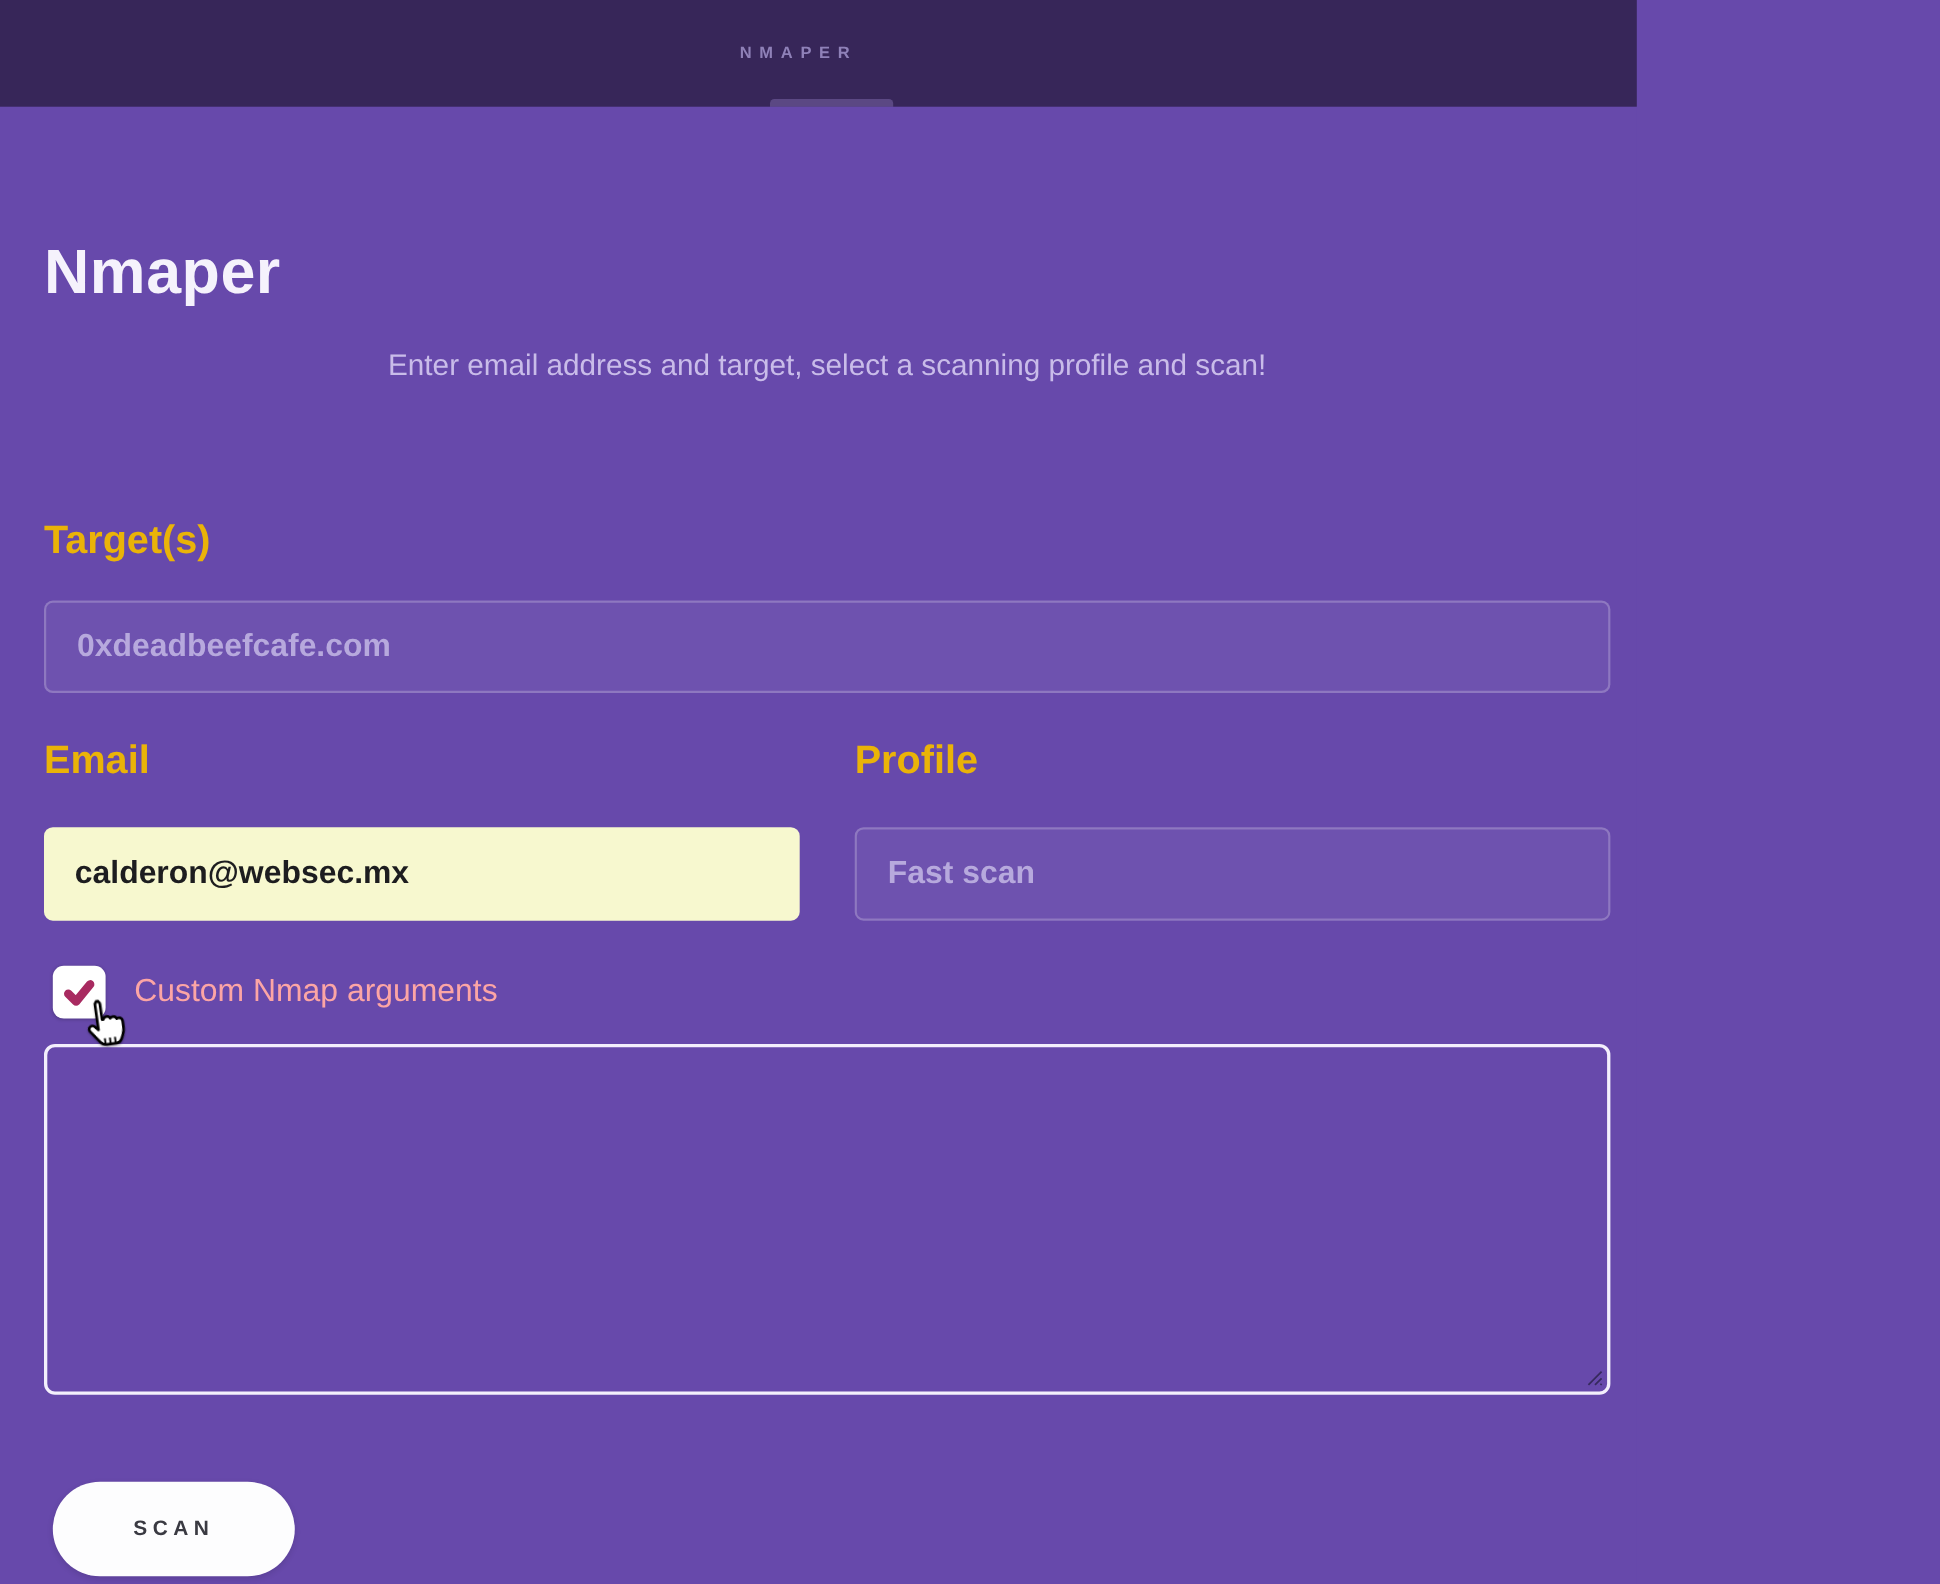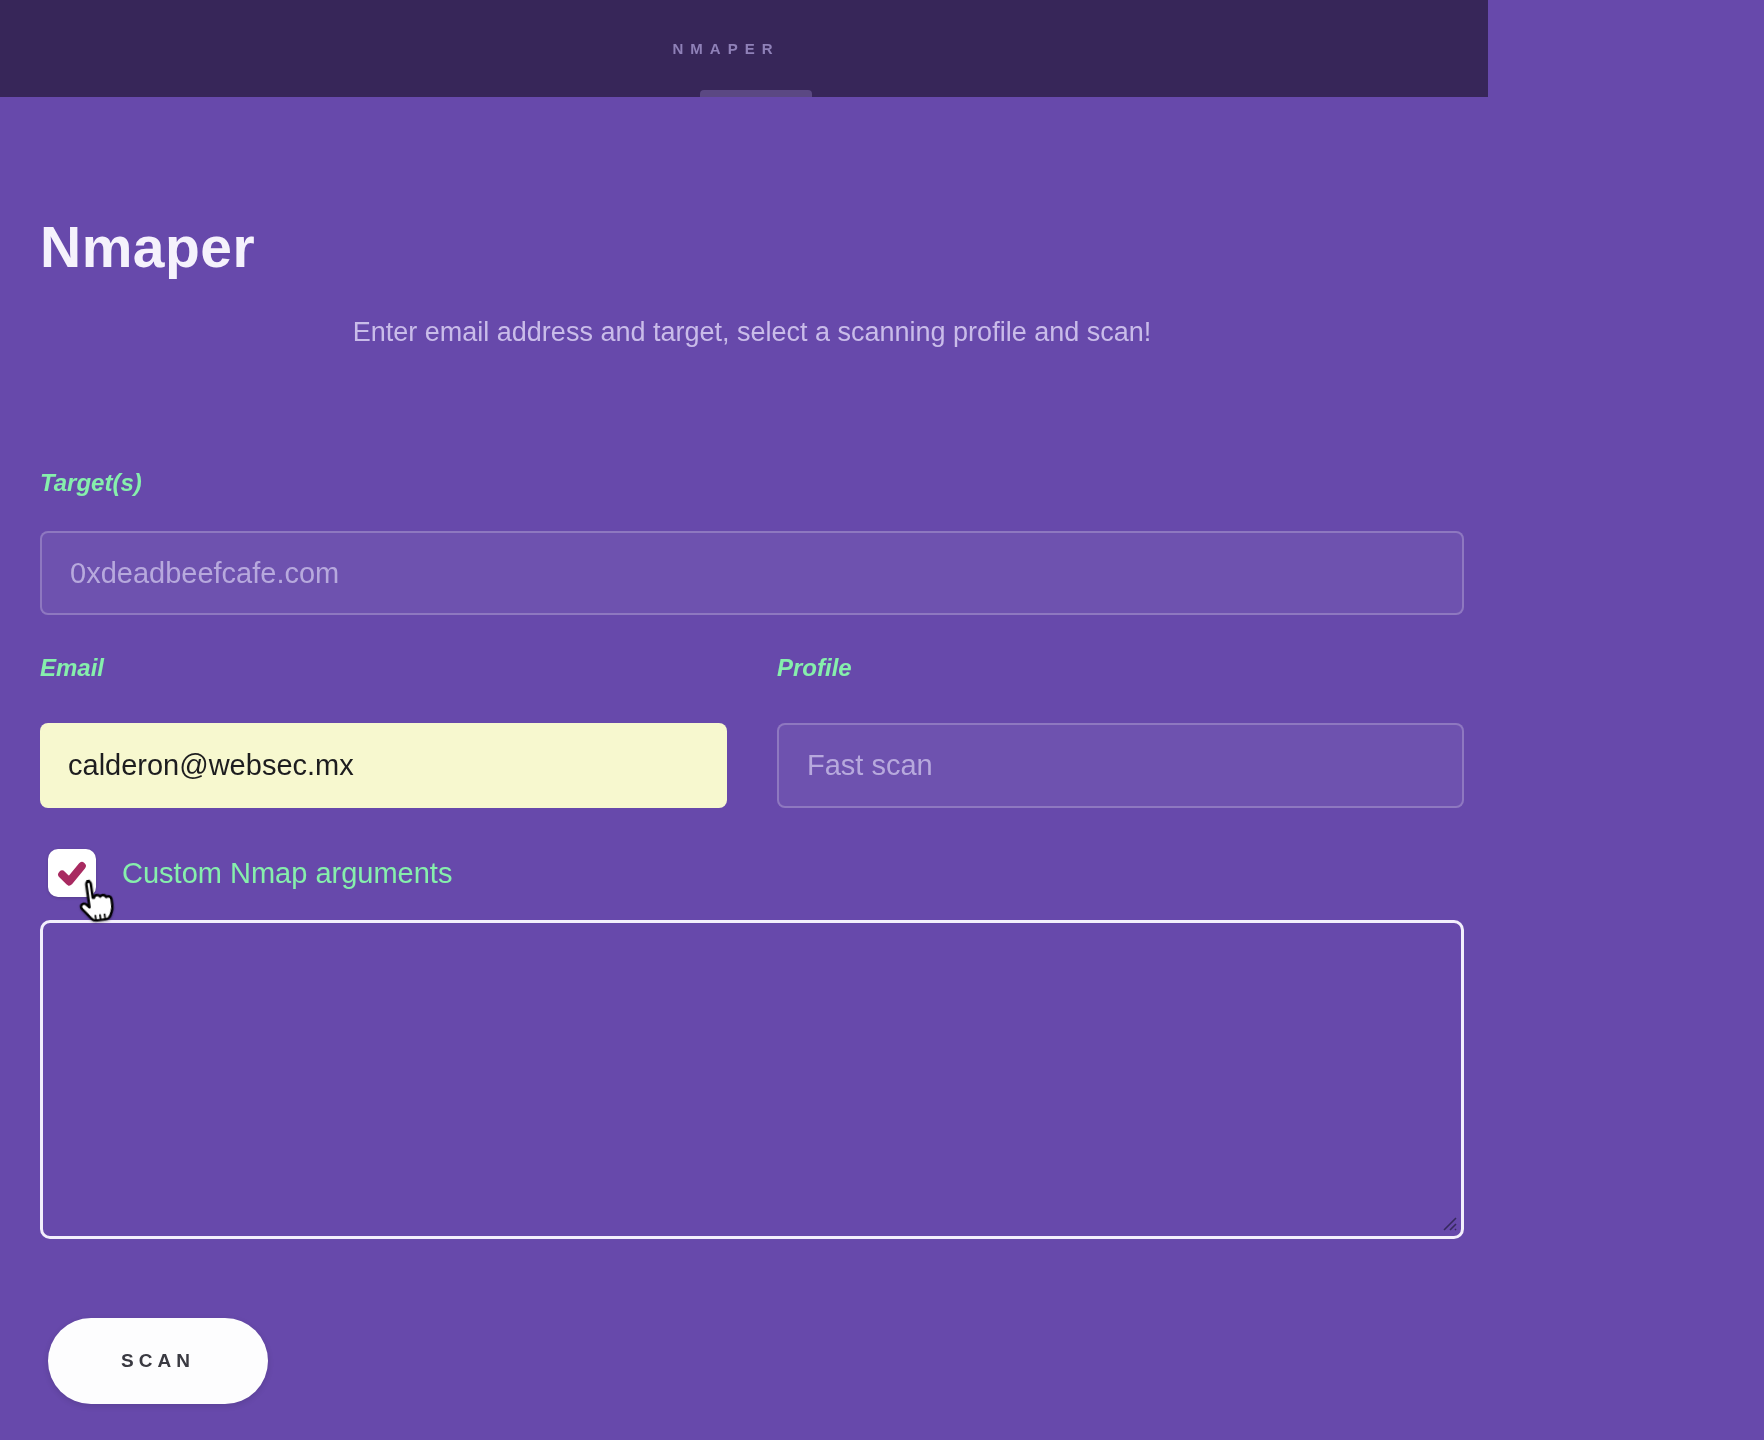--- a/index.html
+++ b/index.html
@@ -41,32 +41,32 @@
 
   h1.title{
     margin:0;font-size:57px;line-height:1.15;font-weight:700;
     color:#F5F2FC;letter-spacing:.5px;
   }
   .subtitle{
     margin:36px 0 0;font-size:27px;line-height:1.15;color:#C9BCE9;text-align:center;
   }
 
   .field-label{
-    display:block;margin:0;font-size:24px;line-height:1.2;font-weight:700;color:#86efac;font-style:italic;
+    display:block;margin:0;font-size:36px;line-height:1.2;font-weight:700;color:#eab308;
   }
   .label-gap-1{margin-top:121px;}
 
   .text-input{
     display:block;width:100%;height:84px;
     margin-top:34px;padding:16px 28px;
     font-family:"Liberation Sans", sans-serif;
     font-size:29px;color:#E6DFF7;
     background:rgba(255,255,255,0.05);
     border:2px solid rgba(255,255,255,0.22);
-    border-radius:8px;outline:none;
+    border-radius:8px;outline:none;font-weight:bold;
   }
   .text-input::placeholder{color:#B7A9DD;opacity:1;}
   .ghost-value{color:#B7A9DD;}
 
   .row{display:flex;gap:50px;margin-top:39px;}
   .col{flex:1;min-width:0;}
   .col .text-input{margin-top:40px;height:85px;}
 
   .email-input{
     background:var(--email-field-bg);
@@ -85,21 +85,21 @@
     box-shadow:0 1px 3px rgba(0,0,0,0.18);
     cursor:pointer;
   }
   .checkbox svg.check{width:34px;height:34px;}
   .hand-cursor{
     position:absolute;left:24px;top:27px;width:48px;height:48px;
     transform:rotate(-8deg);
     pointer-events:none;z-index:3;
     filter:drop-shadow(0 1px 1px rgba(0,0,0,0.35));
   }
-  .checkbox-label{font-size:29px;color:#86efac;}
+  .checkbox-label{font-size:29px;color:#fca5a5;}
 
   
   .textarea-wrap{position:relative;margin-top:23px;}
   .args-textarea{
     display:block;width:100%;height:319px;
     background:transparent;
     border:3px solid #F3EFFC;border-radius:10px;
     resize:none;outline:none;
     font-family:"Liberation Sans", sans-serif;
     font-size:27px;color:#F3EFFC;padding:18px 24px;

